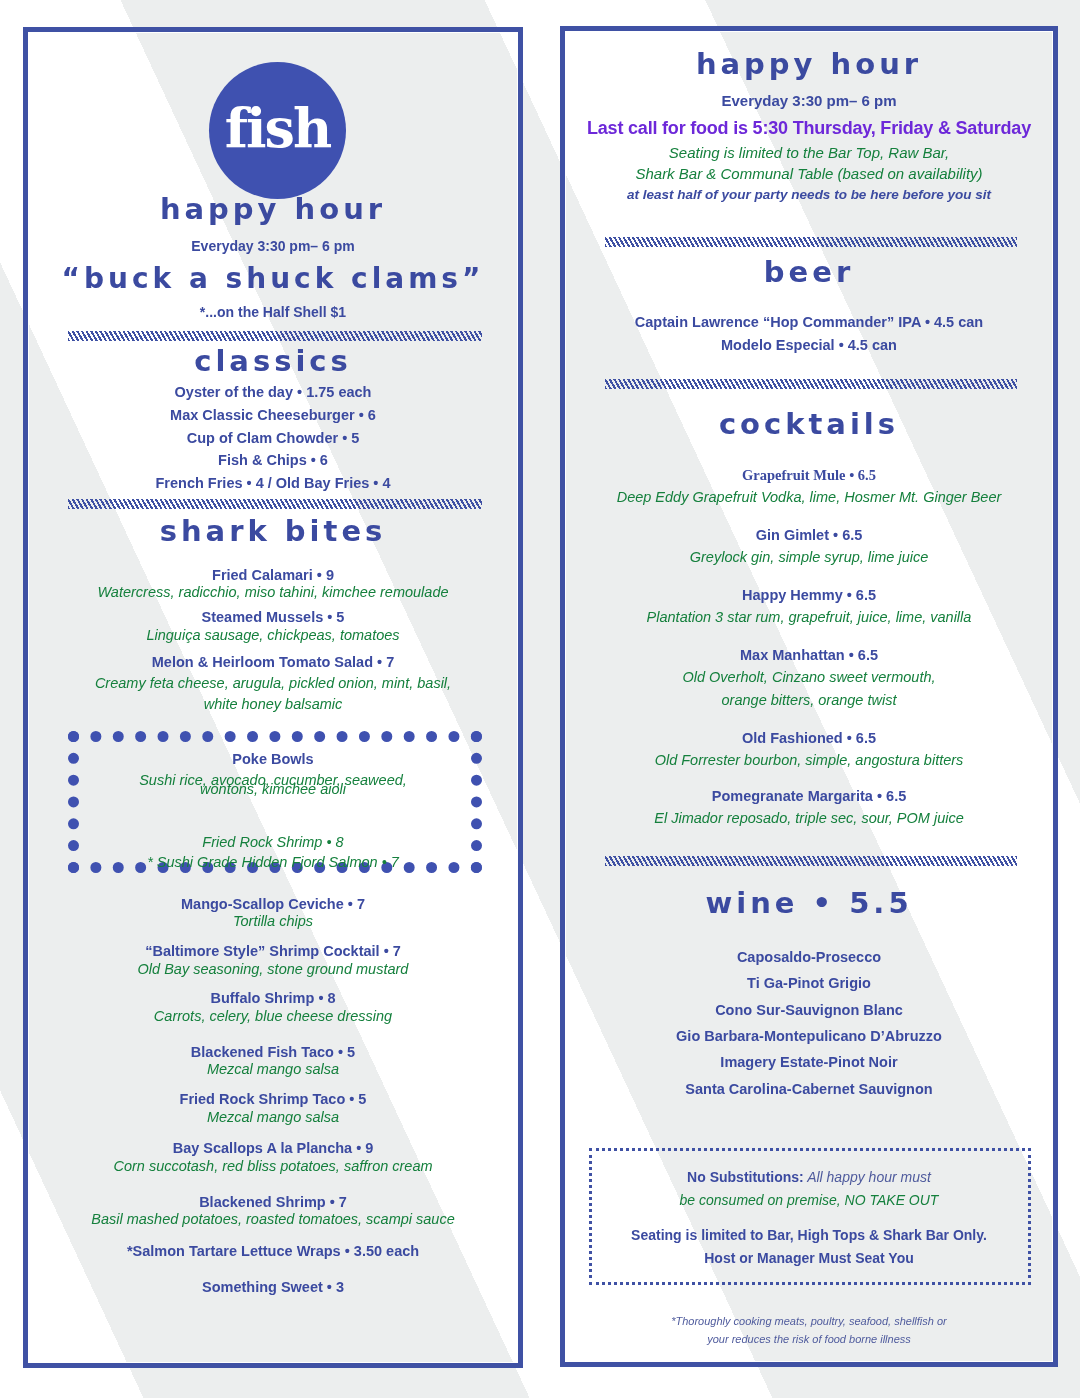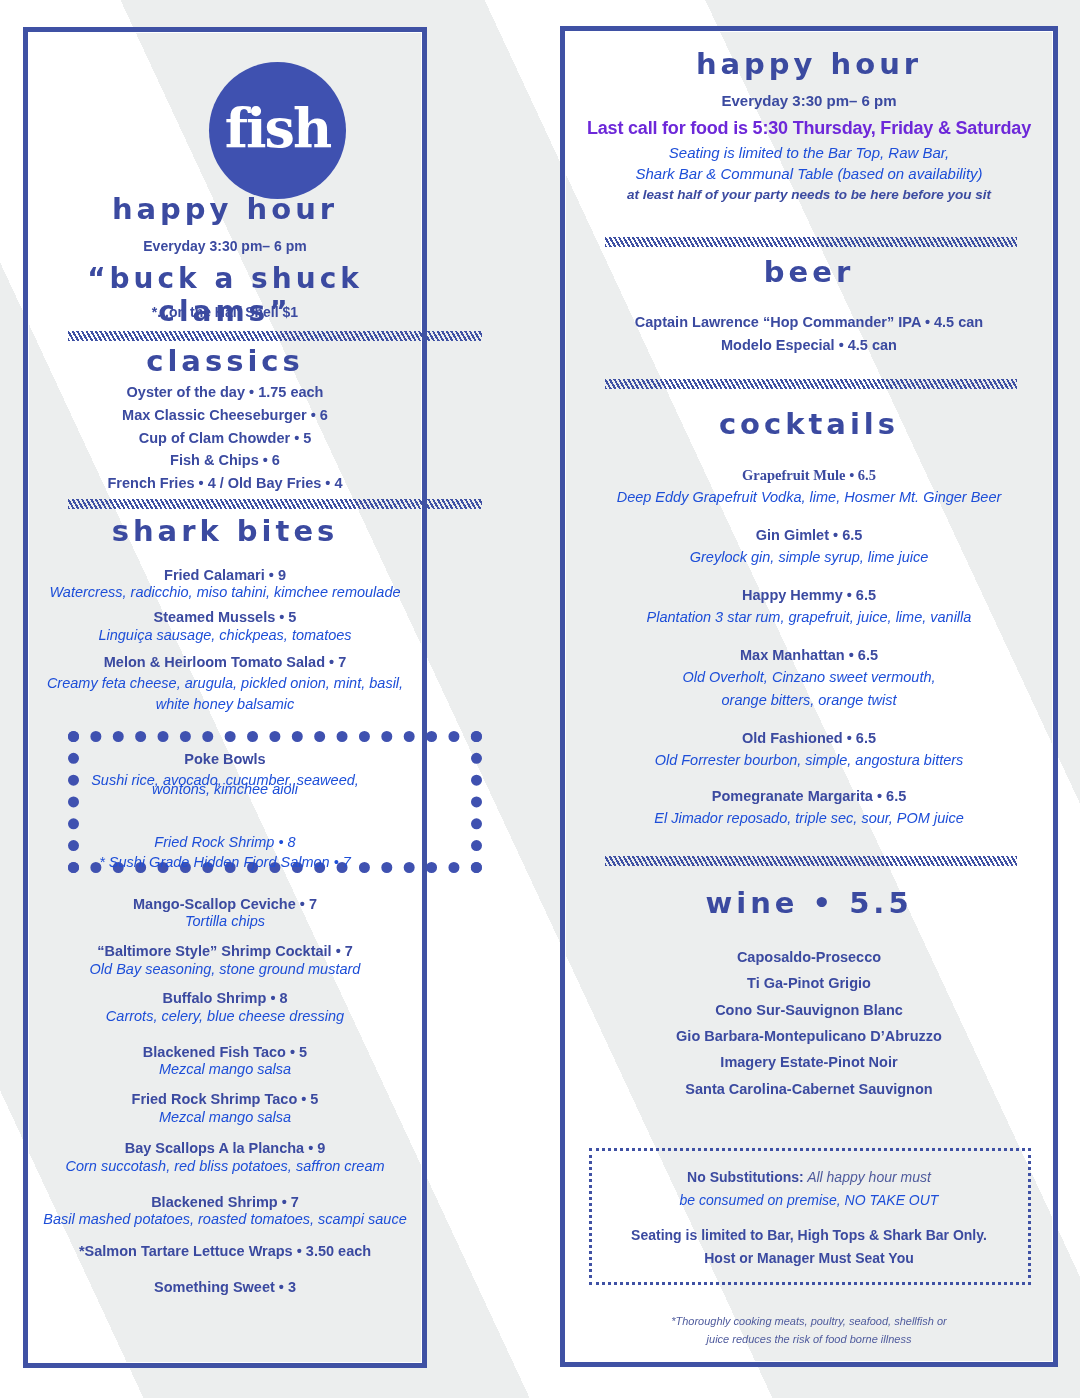--- a/index.html
+++ b/index.html
@@ -23,21 +23,21 @@
         #eceeee 1230px, #eceeee 1600px,
         #ffffff 1600px, #ffffff 1800px,
         #eceeee 1800px);
   }
   .panel {
     position: absolute; z-index: 1;
     border: 5px solid #3f51a4;
     box-shadow: inset 0 0 0 1px #ffffff;
     text-align: center;
   }
-  .panel-left { left: 23px; top: 27px; width: 404px; height: 1341px; }
+  .panel-left { left: 23px; top: 27px; width: 500px; height: 1341px; }
   .panel-right { left: 560px; top: 26px; width: 498px; height: 1341px; }
 
   .logo {
     position: absolute; left: 181px; top: 30px;
     width: 137px; height: 137px; border-radius: 50%;
     background: #3f51b0;
     display: flex; align-items: center; justify-content: center;
     color: #ffffff;
     font-family: "DejaVu Serif", "Liberation Serif", serif;
     font-weight: bold; font-size: 54px; letter-spacing: -2px;
@@ -45,21 +45,21 @@
   }
   .abs { position: absolute; left: 0; right: 0; }
   .heading {
     font-family: "DejaVu Sans", sans-serif;
     font-weight: bold; color: #3b4aa0;
     letter-spacing: 4px;
   }
   .h-lg { font-size: 29px; }
   .sub { font-weight: bold; font-size: 14px; color: #3b4aa0; }
   .item-name { font-weight: bold; font-size: 14.5px; color: #3b4aa0; line-height: 18px; }
-  .item-desc { font-style: italic; font-size: 14.5px; color: #1d4ed8; line-height: 20px; }
+  .item-desc { font-style: italic; font-size: 14.5px; color: #15803d; line-height: 20px; }
   .hatch {
     position: absolute; height: 10px;
     background: repeating-linear-gradient(60deg,
       #3f51a4 0px, #3f51a4 2px, transparent 2px, transparent 4px);
   }
   .poke-box {
     position: absolute; left: 40px; top: 699px; width: 414px; height: 142px;
     border: 11px dotted #3f51b0;
   }
   .notice-box {
@@ -173,14 +173,14 @@
 
   <div class="notice-box"></div>
   <div class="abs" style="top:1138px; font-size:14px; color:#4f5b9d;">
     <b style="color:#3b4aa0;">No Substitutions:</b><i> All happy hour must</i>
   </div>
   <div class="abs item-desc" style="top:1159px; font-size:14px;">be consumed on premise, NO TAKE OUT</div>
   <div class="abs item-name" style="top:1195px; font-size:14px;">Seating is limited to Bar, High Tops &amp; Shark Bar Only.</div>
   <div class="abs item-name" style="top:1218px; font-size:14px;">Host or Manager Must Seat You</div>
 
   <div class="abs footnote" style="top:1281px;">*Thoroughly cooking meats, poultry, seafood, shellfish or</div>
-  <div class="abs footnote" style="top:1299px;">juice reduces the risk of food borne illness</div>
+  <div class="abs footnote" style="top:1299px;">your reduces the risk of food borne illness</div>
 </div>
 
 </body></html>

